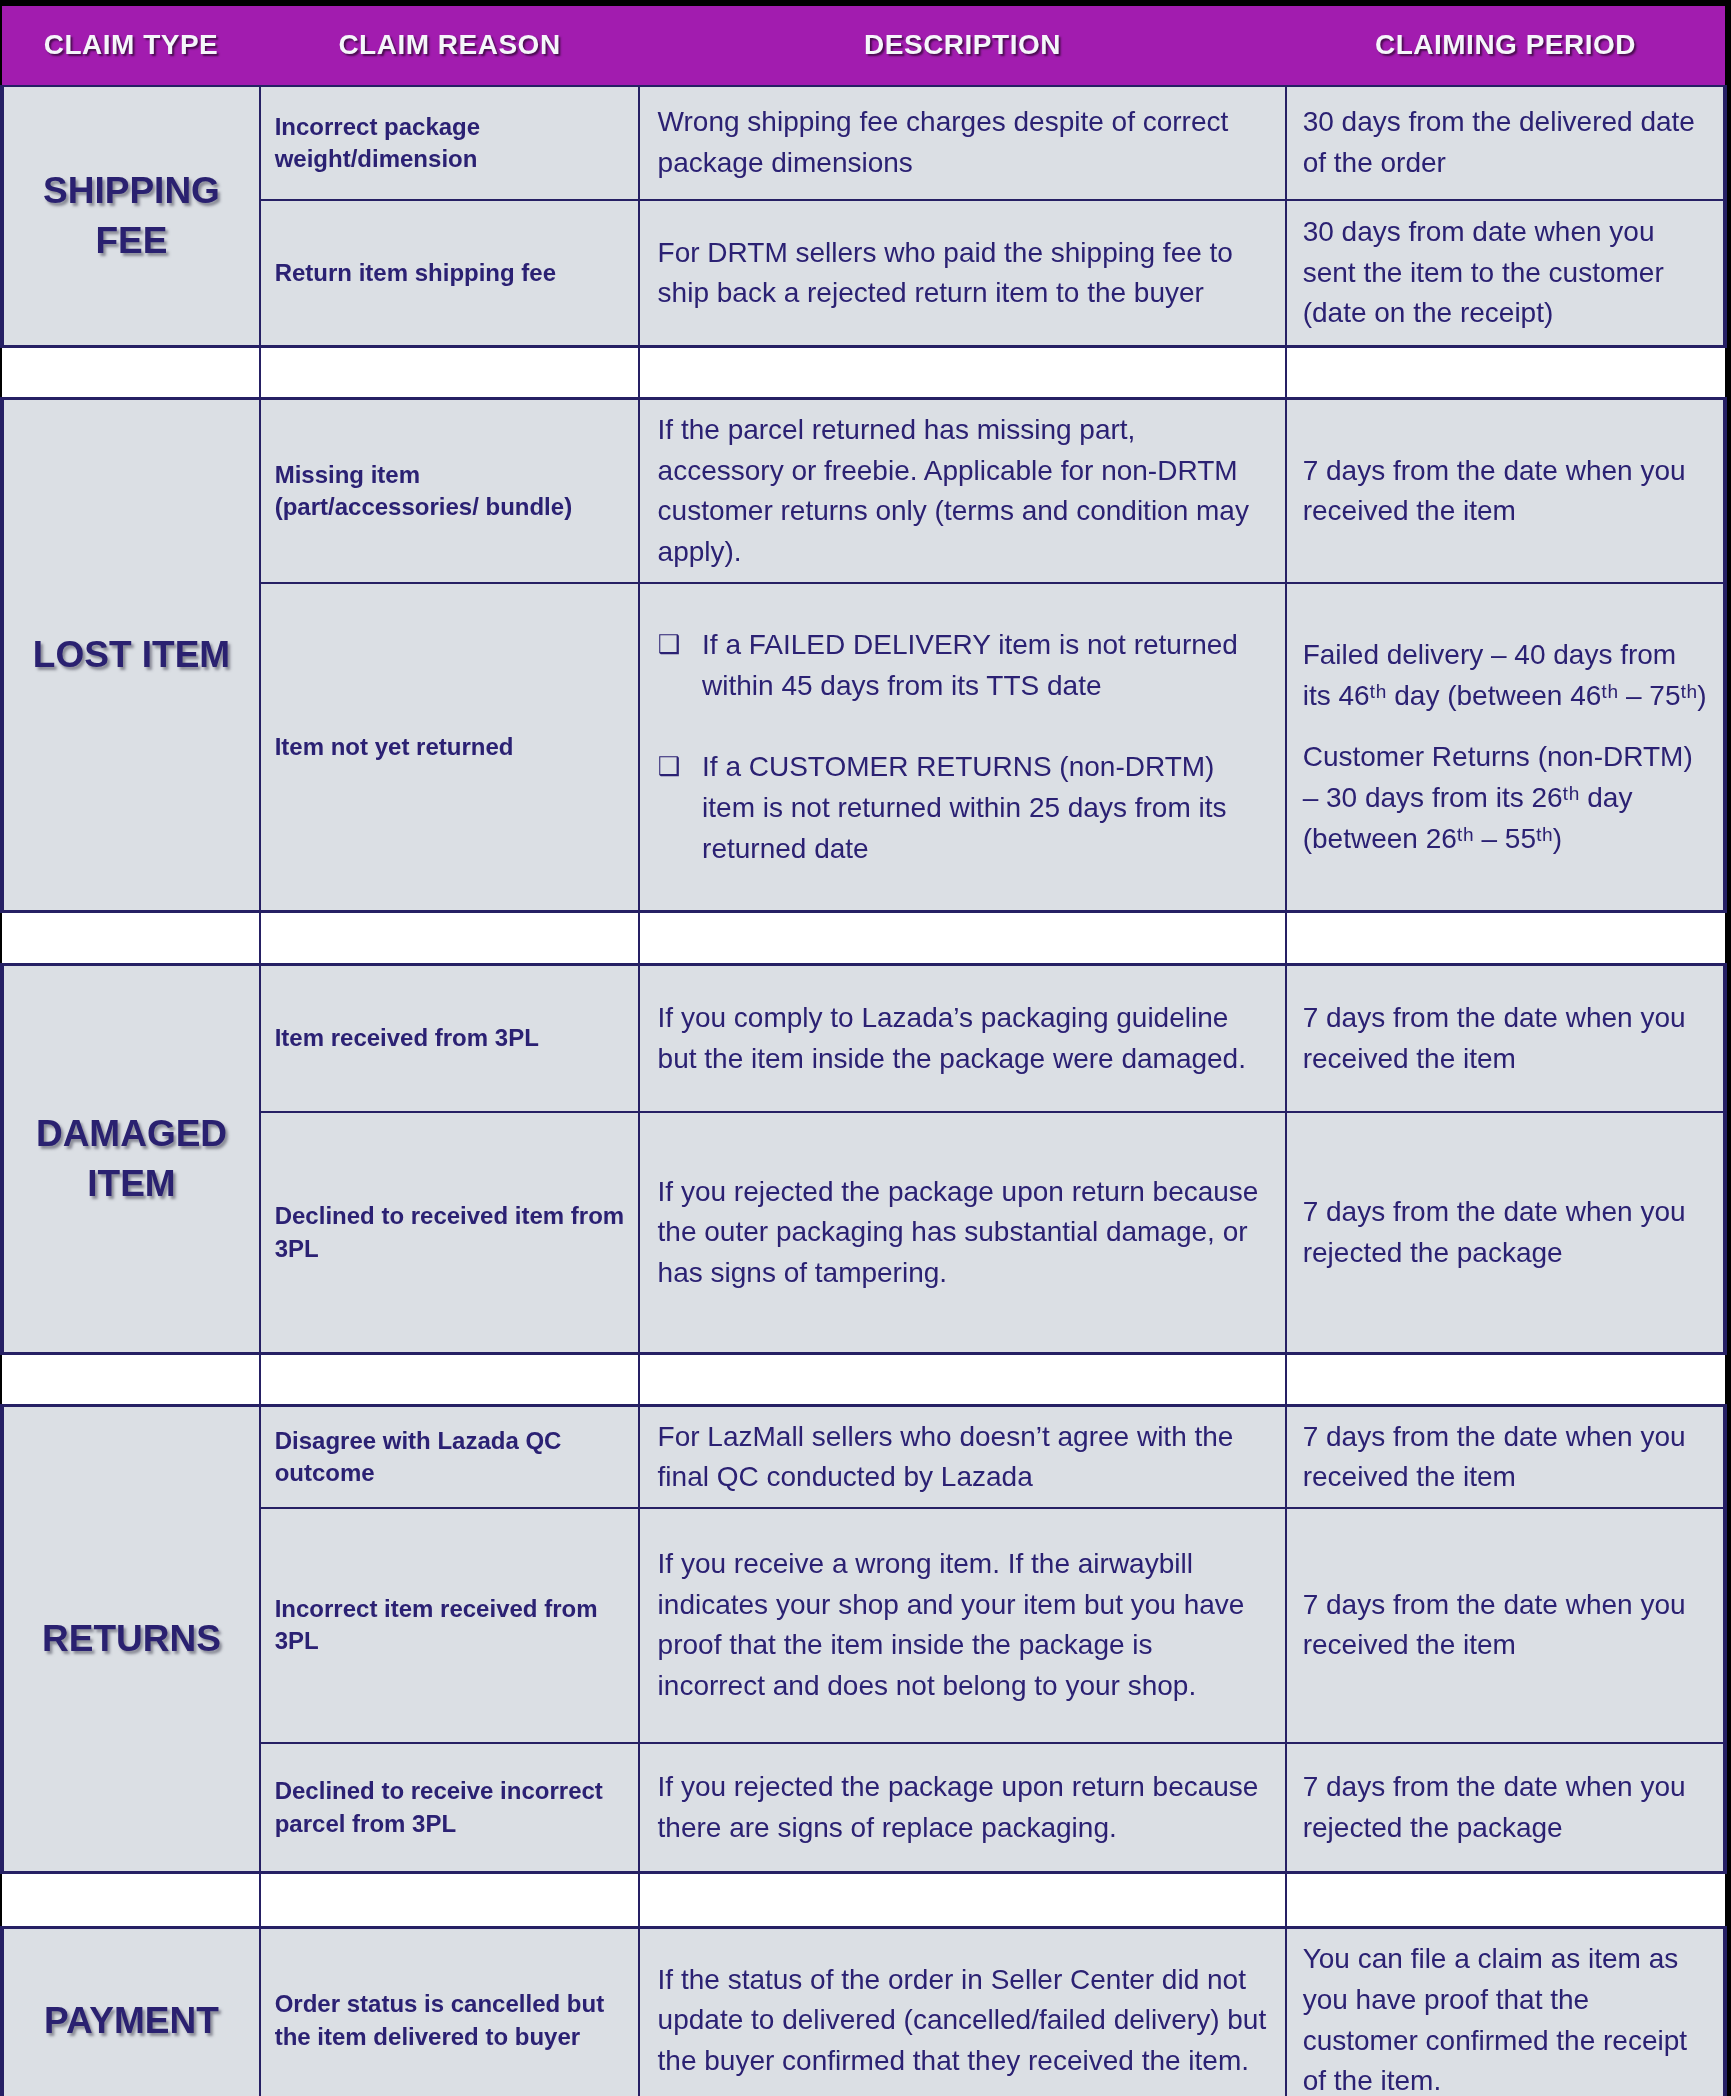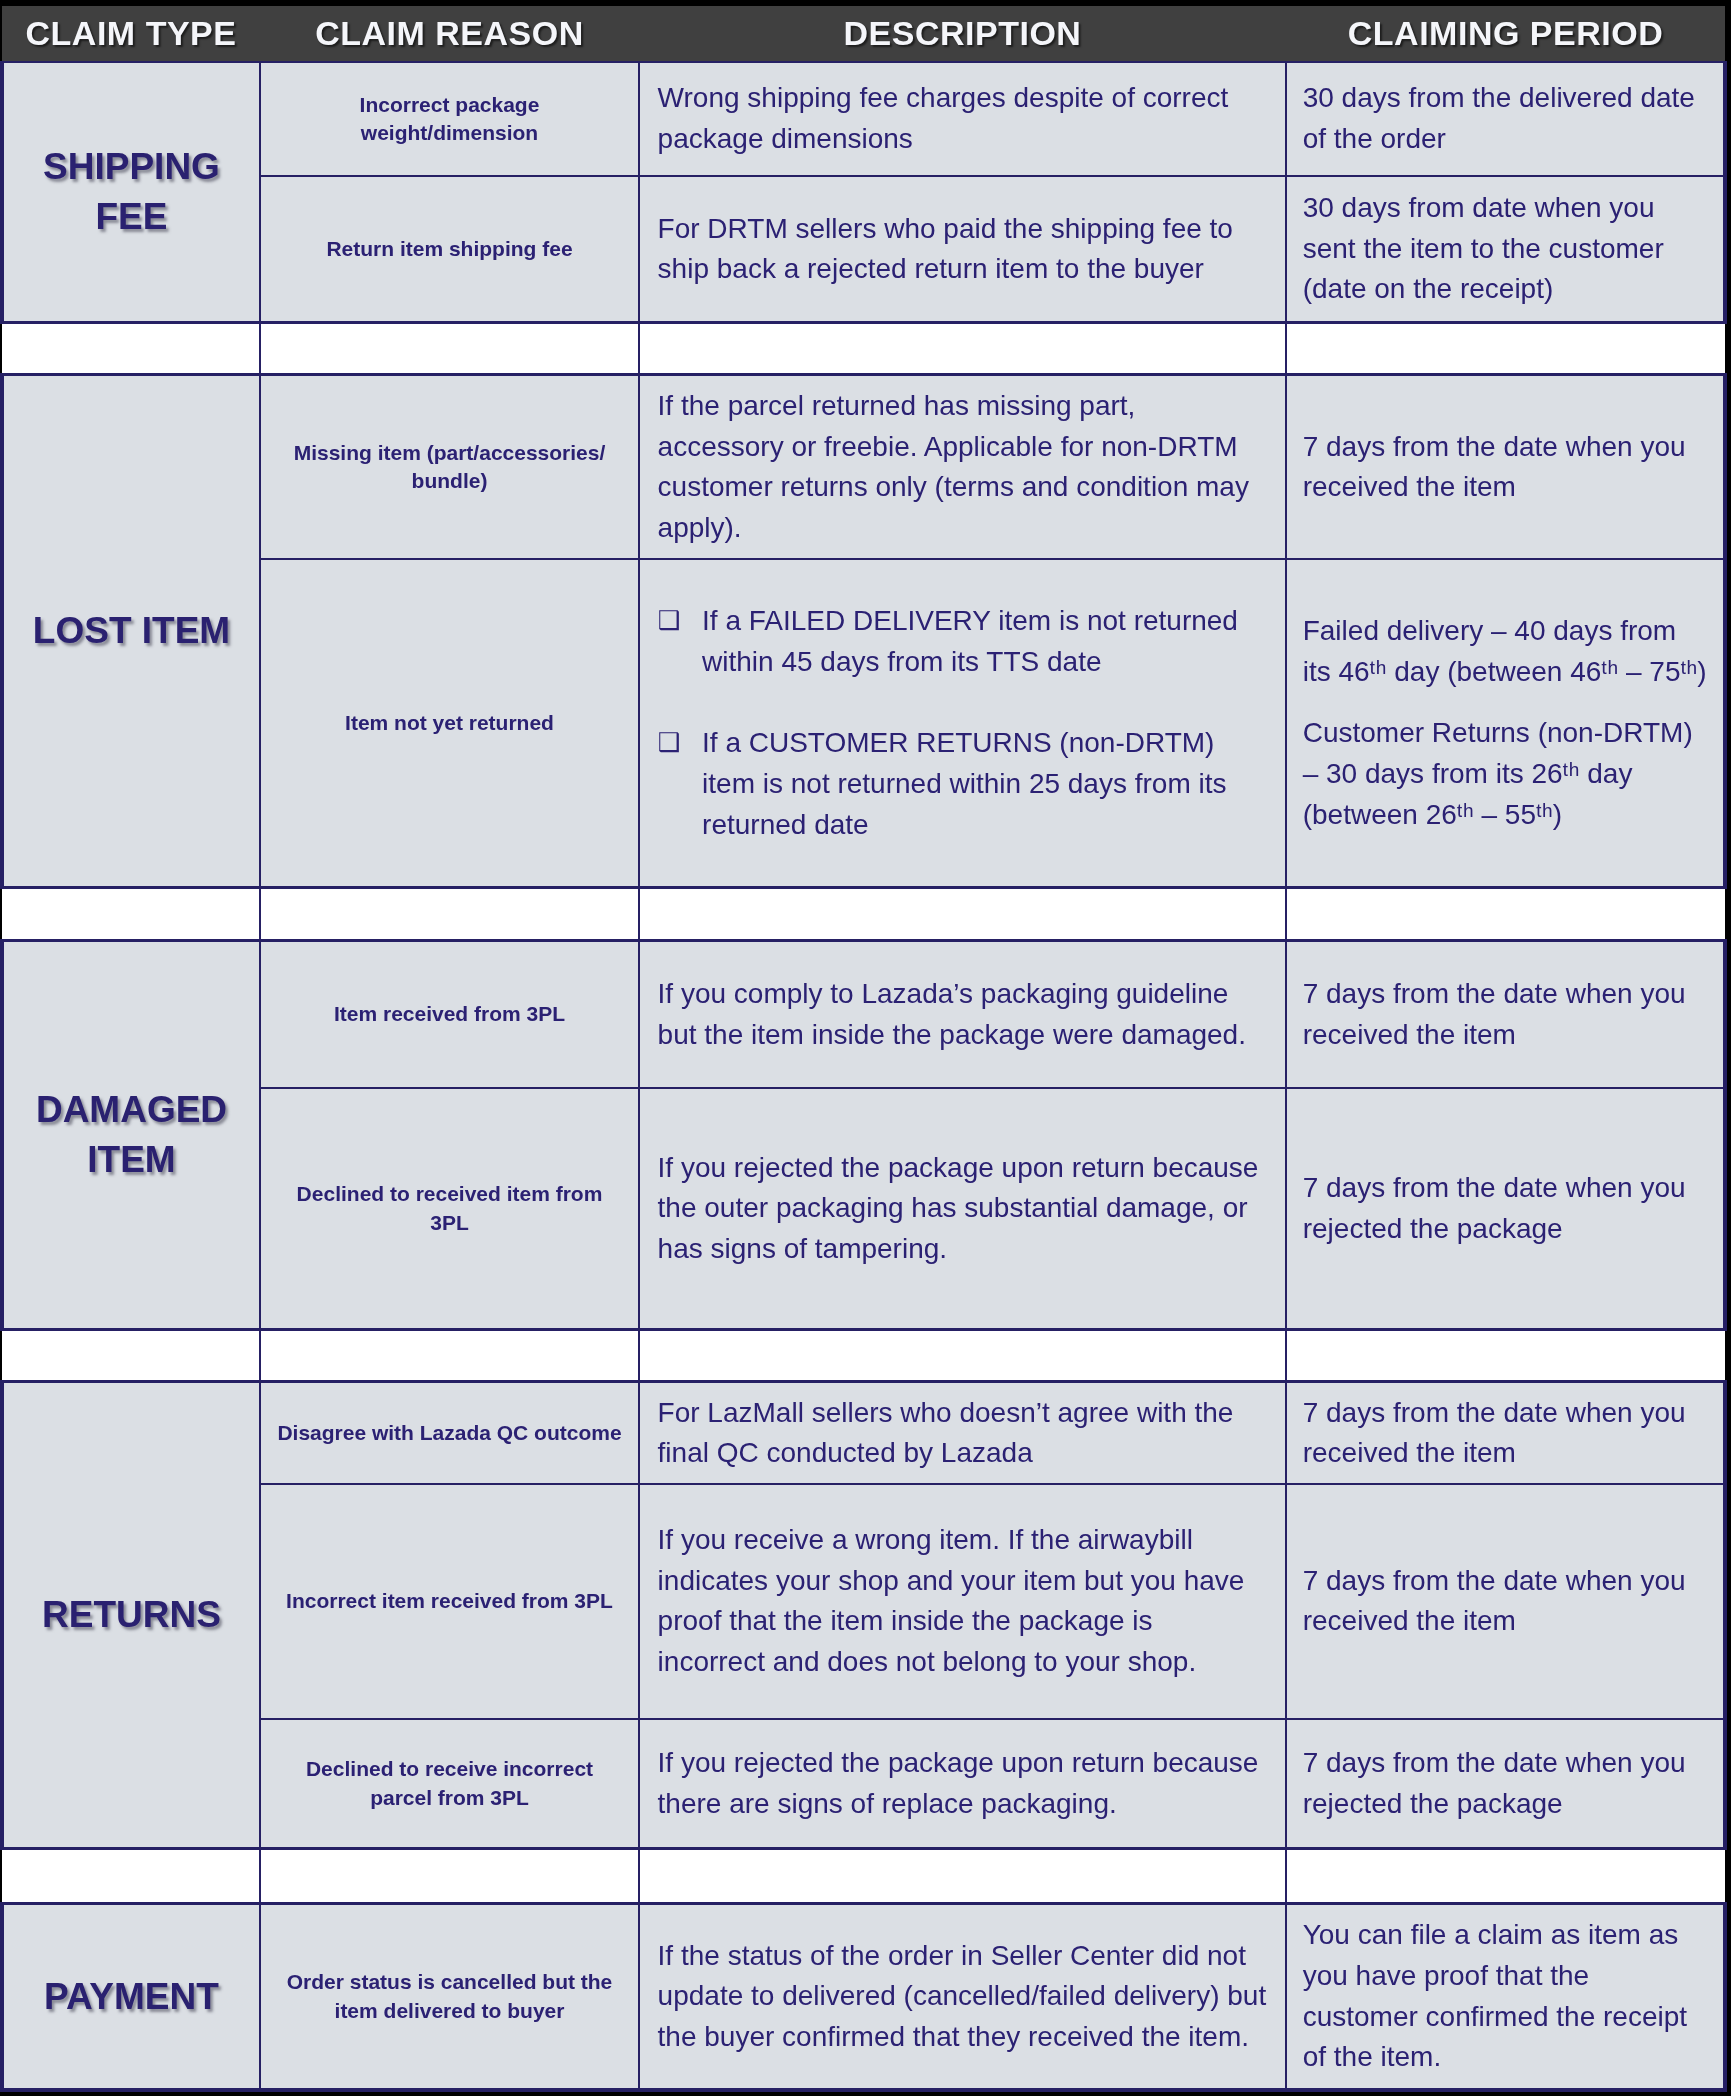--- a/index.html
+++ b/index.html
@@ -17,30 +17,30 @@
     width:1723px;
     margin:5.9px 0 0 0;
     background:#000;
   }
   col.c1{width:258px;}
   col.c2{width:379px;}
   col.c3{width:647px;}
   col.c4{width:439px;}
 
   thead th{
-    background:#404040;
+    background:#a21caf;
     color:#f5f6fa;
     border:0;
-    font-size:34px;
+    font-size:28px;
     font-weight:bold;
     letter-spacing:0.5px;
     text-align:center;
     height:55px;
     text-shadow:2px 2px 2px rgba(0,0,0,.55);
-    padding:0;
+    padding:12px;
   }
   tbody td{
     background:#dbdfe4;
     border:2.9px solid #262064;
     color:#2b2173;
     vertical-align:middle;
     padding:5.9px 17.6px;
     line-height:1.45;
     font-size:28px;
     word-wrap:break-word;
@@ -52,23 +52,22 @@
   td.type{
     font-size:37px;
     font-weight:bold;
     text-align:center;
     color:#2a2170;
     text-shadow:2.5px 2.9px 2.9px rgba(70,70,85,.55);
     line-height:1.35;
     padding:5.9px 9.8px;
   }
   td.reason{
-    font-size:21px;
+    font-size:24px;
     font-weight:bold;
-    text-align:center;
     line-height:1.35;
     padding:5.9px 13.7px;
   }
   td.desc{text-align:left;}
   td.period{text-align:left;padding:5.9px 15.7px;}
 
   tr.spacer td{
     background:#ffffff;
     height:49px;
     border-top-width:3.9px;

